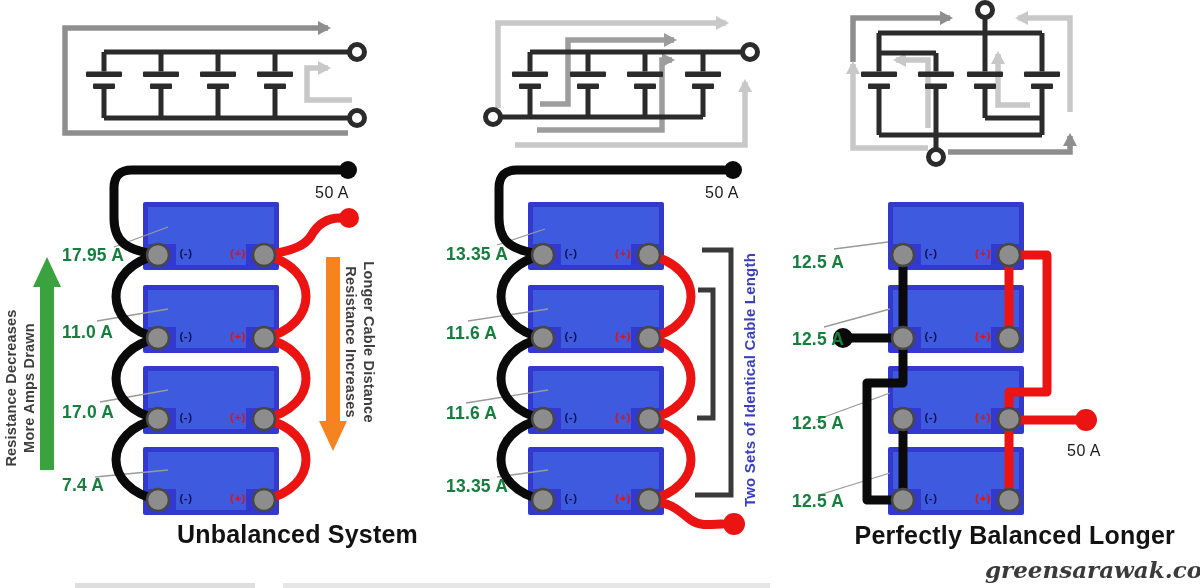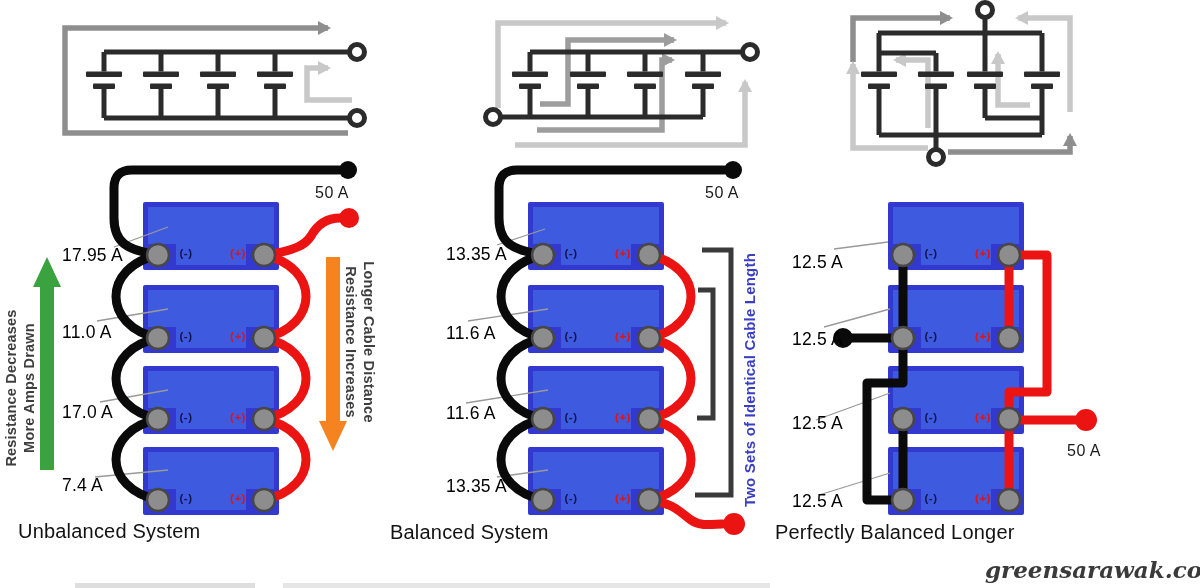--- a/index.html
+++ b/index.html
@@ -1,21 +1,21 @@
 <!DOCTYPE html>
 <html><head>
 <meta charset="utf-8">
 <style>
   html,body{margin:0;padding:0;background:#fff;}
   .canvas{position:relative;width:1200px;height:588px;background:#fff;overflow:hidden;
           font-family:"Liberation Sans",sans-serif;}
   .canvas svg{position:absolute;left:0;top:0;}
-  .amp{position:absolute;width:100px;font-weight:400;font-size:17.5px;color:#000000;letter-spacing:.2px;}
+  .amp{position:absolute;width:100px;font-weight:700;font-size:17.5px;color:#15803d;letter-spacing:.2px;}
   .outA{position:absolute;width:52px;text-align:center;font-weight:400;font-size:16px;color:#1a1a1a;letter-spacing:.5px;}
-  .title{position:absolute;width:400px;text-align:left;font-weight:400;font-size:20px;color:#121212;letter-spacing:.2px;}
+  .title{position:absolute;width:400px;text-align:right;font-weight:700;font-size:25px;color:#121212;letter-spacing:.2px;}
   .bt{position:absolute;width:136px;height:68px;}
   .bt span{position:absolute;top:45px;font-weight:700;font-size:11.5px;letter-spacing:.5px;}
   .bt .neg{left:30px;width:26px;text-align:center;color:#13134f;}
   .bt .pos{left:82px;width:26px;text-align:center;color:#e21212;}
   .rot{position:absolute;display:flex;flex-direction:column;justify-content:center;text-align:center;}
   .rot div{font-weight:700;font-size:14.5px;line-height:18px;color:#3e3e3e;letter-spacing:.2px;}
   .rot.ccw{transform:rotate(-90deg);}
   .rot.cw{transform:rotate(90deg);}
   .rot.blue div{color:#3a3fc2;font-size:15px;line-height:22px;}
   .wm{position:absolute;width:190px;text-align:right;font-family:"DejaVu Serif",serif;
@@ -252,18 +252,17 @@
 </div>
 <div class="rot cw" style="left:260px;top:322px;width:200px;height:40px">
   <div>Longer Cable Distance</div>
   <div>Resistance Increases</div>
 </div>
 <div class="rot ccw blue" style="left:610px;top:369px;width:280px;height:22px">
   <div>Two Sets of Identical Cable Length</div>
 </div>
 
 <div class="title" style="left:18px;top:520px">Unbalanced System</div>
-<div class="title" style="left:390px;top:521px">Balanced System</div>
 <div class="title" style="left:775px;top:521px">Perfectly Balanced Longer</div>
 
 <div class="wm" style="left:985px;top:556px">greensarawak.com</div>
 
 </div>
 
 </body></html>

